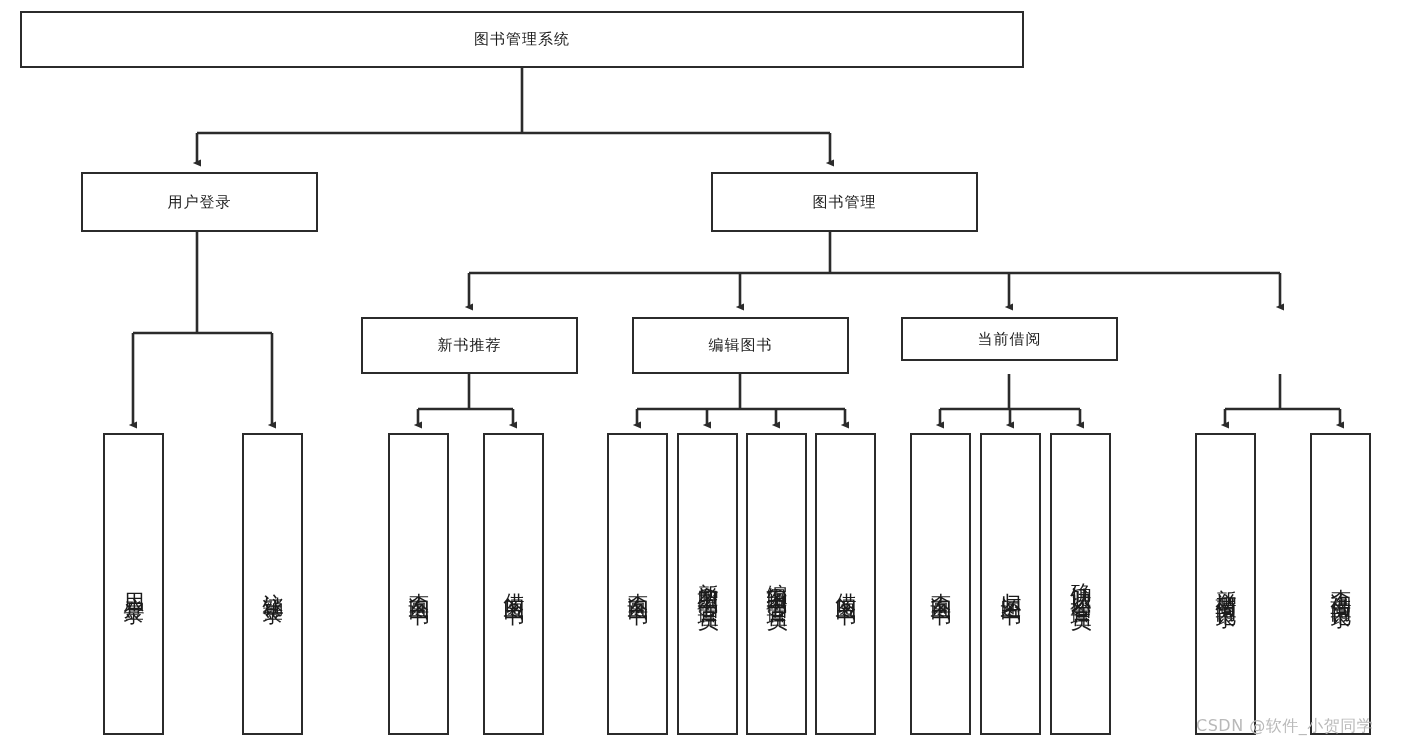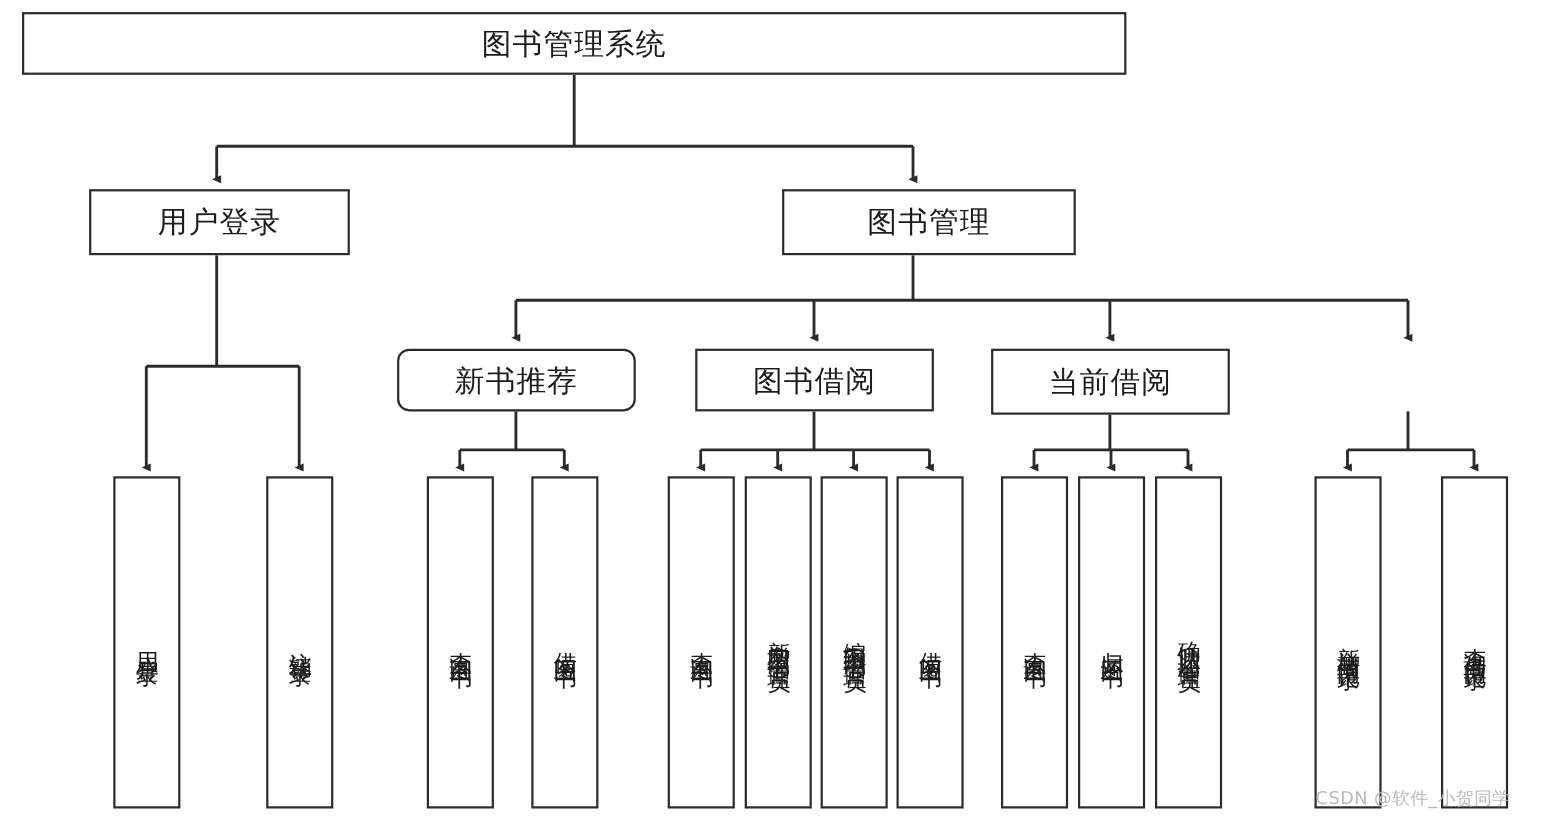--- a/index.html
+++ b/index.html
@@ -29,21 +29,21 @@
     position: absolute;
     box-sizing: border-box;
     background: #ffffff;
     border: 2px solid #2b2b2b;
     display: flex;
     align-items: center;
     justify-content: center;
     color: #1b1b1b;
   }
   .node.horiz {
-    font-size: 27px;
+    font-size: 15px;
     letter-spacing: 1px;
   }
   .node.vert {
     font-size: 21px;
   }
   .node.vert .vtext {
     writing-mode: vertical-rl;
     text-orientation: upright;
     letter-spacing: 4px;
     line-height: 1;
@@ -126,27 +126,27 @@
     <span class="htext">图书管理系统</span>
   </div>
 
   <div class="node horiz" style="left:81px; top:172px; width:237px; height:60px;">
     <span class="htext">用户登录</span>
   </div>
   <div class="node horiz" style="left:711px; top:172px; width:267px; height:60px;">
     <span class="htext">图书管理</span>
   </div>
 
-  <div class="node horiz" style="left:361px; top:317px; width:217px; height:57px;border-radius:11px;">
+  <div class="node horiz" style="left:361px; top:317px; width:217px; height:57px;">
     <span class="htext">新书推荐</span>
   </div>
   <div class="node horiz" style="left:632px; top:317px; width:217px; height:57px;">
-    <span class="htext">图书借阅</span>
+    <span class="htext">编辑图书</span>
   </div>
-  <div class="node horiz" style="left:901px; top:317px; width:217px; height:60px;">
+  <div class="node horiz" style="left:901px; top:317px; width:217px; height:44px;">
     <span class="htext">当前借阅</span>
   </div>
 
   <div class="node vert" style="left:103px; top:433px; width:61px; height:302px;">
     <span class="vtext">用户登录</span>
   </div>
   <div class="node vert" style="left:242px; top:433px; width:61px; height:302px;">
     <span class="vtext">注销登录</span>
   </div>
 

